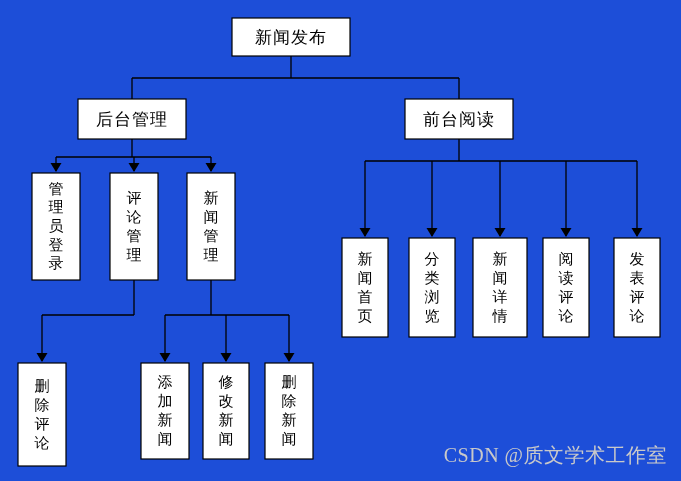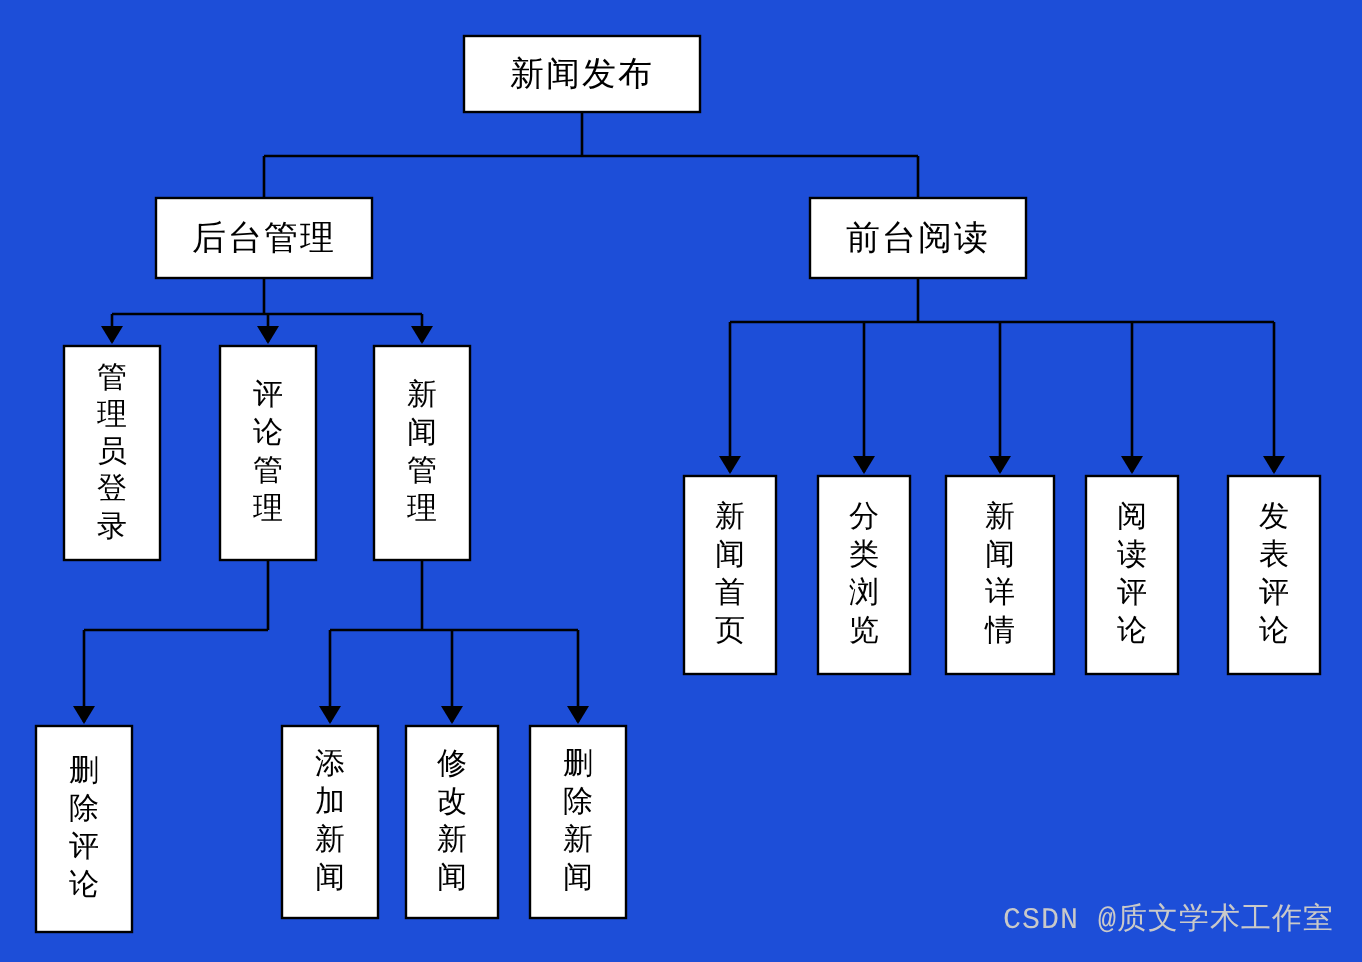--- a/index.html
+++ b/index.html
@@ -52,22 +52,22 @@
     font-family: "DejaVu Sans", "Liberation Sans", sans-serif;
     font-size: 15px;
     fill: #000000;
     text-anchor: middle;
     dominant-baseline: middle;
   }
   .watermark-text {
     position: absolute;
     right: 14px;
     bottom: 12px;
-    font-family: Liberation Mono, monospace;
-    font-size: 15px;
+    font-family: Liberation Serif, serif;
+    font-size: 20px;
     color: #c9c9c9;
     letter-spacing: 0.5px;
     white-space: nowrap;
     user-select: none;
   }
 </style>
 </head>
 <body>
 
 <div id="diagram-root">

